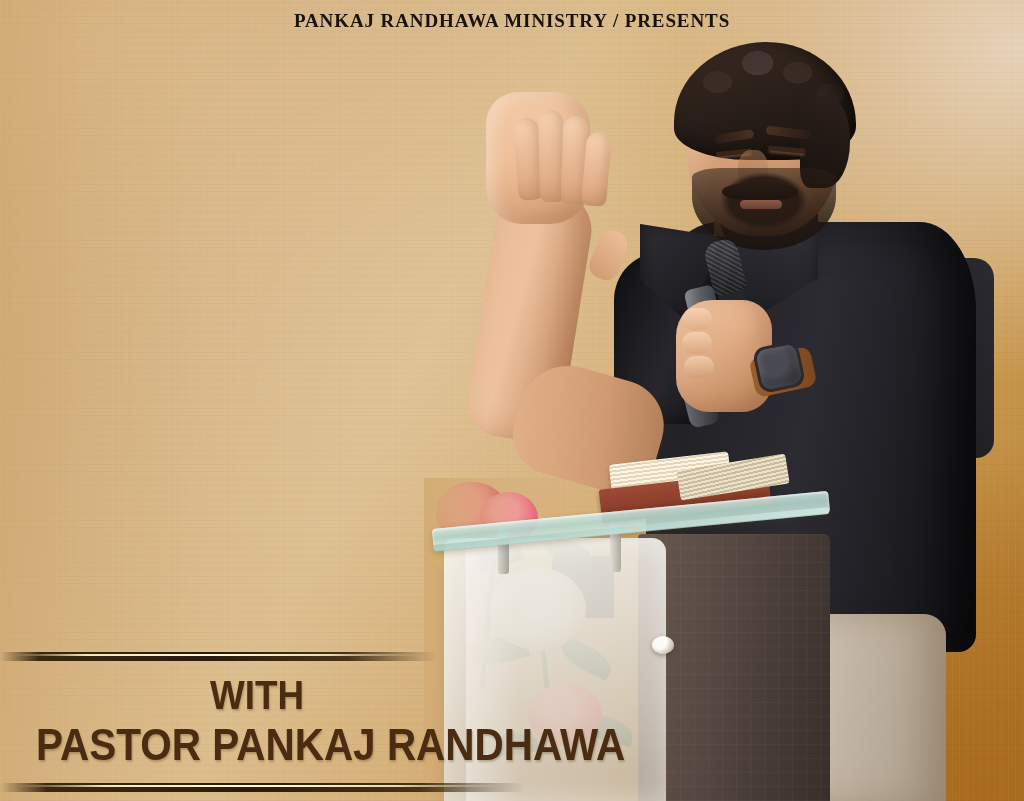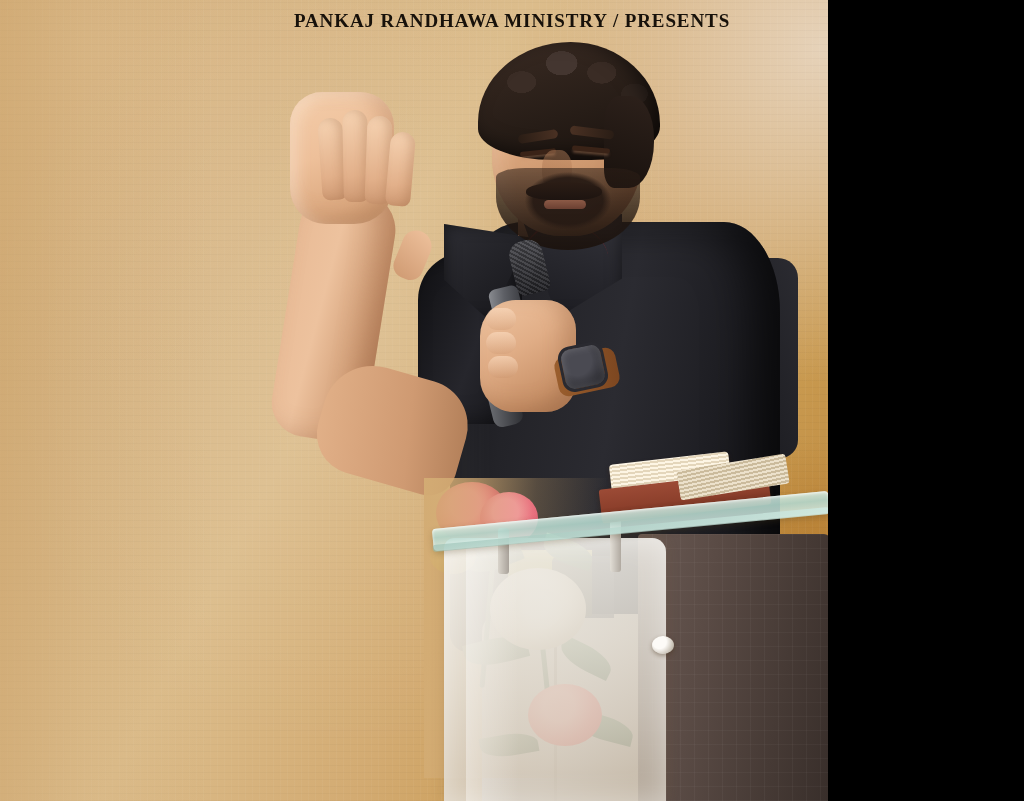--- a/index.html
+++ b/index.html
@@ -1,19 +1,19 @@
 <!DOCTYPE html>
 <html><head>
 <meta charset="utf-8">
 <style>
   * { margin:0; padding:0; box-sizing:border-box; }
   html,body { width:1024px; height:801px; overflow:hidden; background:#000; }
 
   .poster{
-    position:relative; width:828px; height:801px; overflow:hidden;
+    position:relative; width:1024px; height:801px; overflow:hidden;
     font-family:"Liberation Sans", sans-serif;
     background:
       radial-gradient(ellipse 60% 70% at 96% 98%, rgba(168,106,28,.95) 0%, rgba(168,106,28,.55) 34%, rgba(168,106,28,0) 62%),
       radial-gradient(ellipse 46% 58% at 99% 6%, rgba(232,214,192,.92) 0%, rgba(228,205,178,.45) 42%, rgba(228,205,178,0) 72%),
       radial-gradient(ellipse 75% 62% at 12% 6%, rgba(221,188,141,.75) 0%, rgba(221,188,141,0) 68%),
       linear-gradient(118deg, #cda771 0%, #d5b382 22%, #dcbd8c 42%, #d3ab72 62%, #c8994f 80%, #b87f33 100%);
   }
 
   
   .bg-texture{
@@ -522,14 +522,22 @@
     <div class="glass-shelf"></div>
     <div class="shelf-lip"></div>
     <div class="knob"></div>
   </div>
 
   <div class="photo-fade"></div>
 
   <div class="kicker">PANKAJ RANDHAWA MINISTRY / PRESENTS</div>
 
 
+  <div class="credit">
+    <div class="rule top"></div>
+    <div class="credit-lines">
+      <span class="cline c1">WITH</span>
+      <span class="cline c2">PASTOR PANKAJ RANDHAWA</span>
+    </div>
+    <div class="rule bot"></div>
+  </div>
 
 </div>
 
 </body></html>

